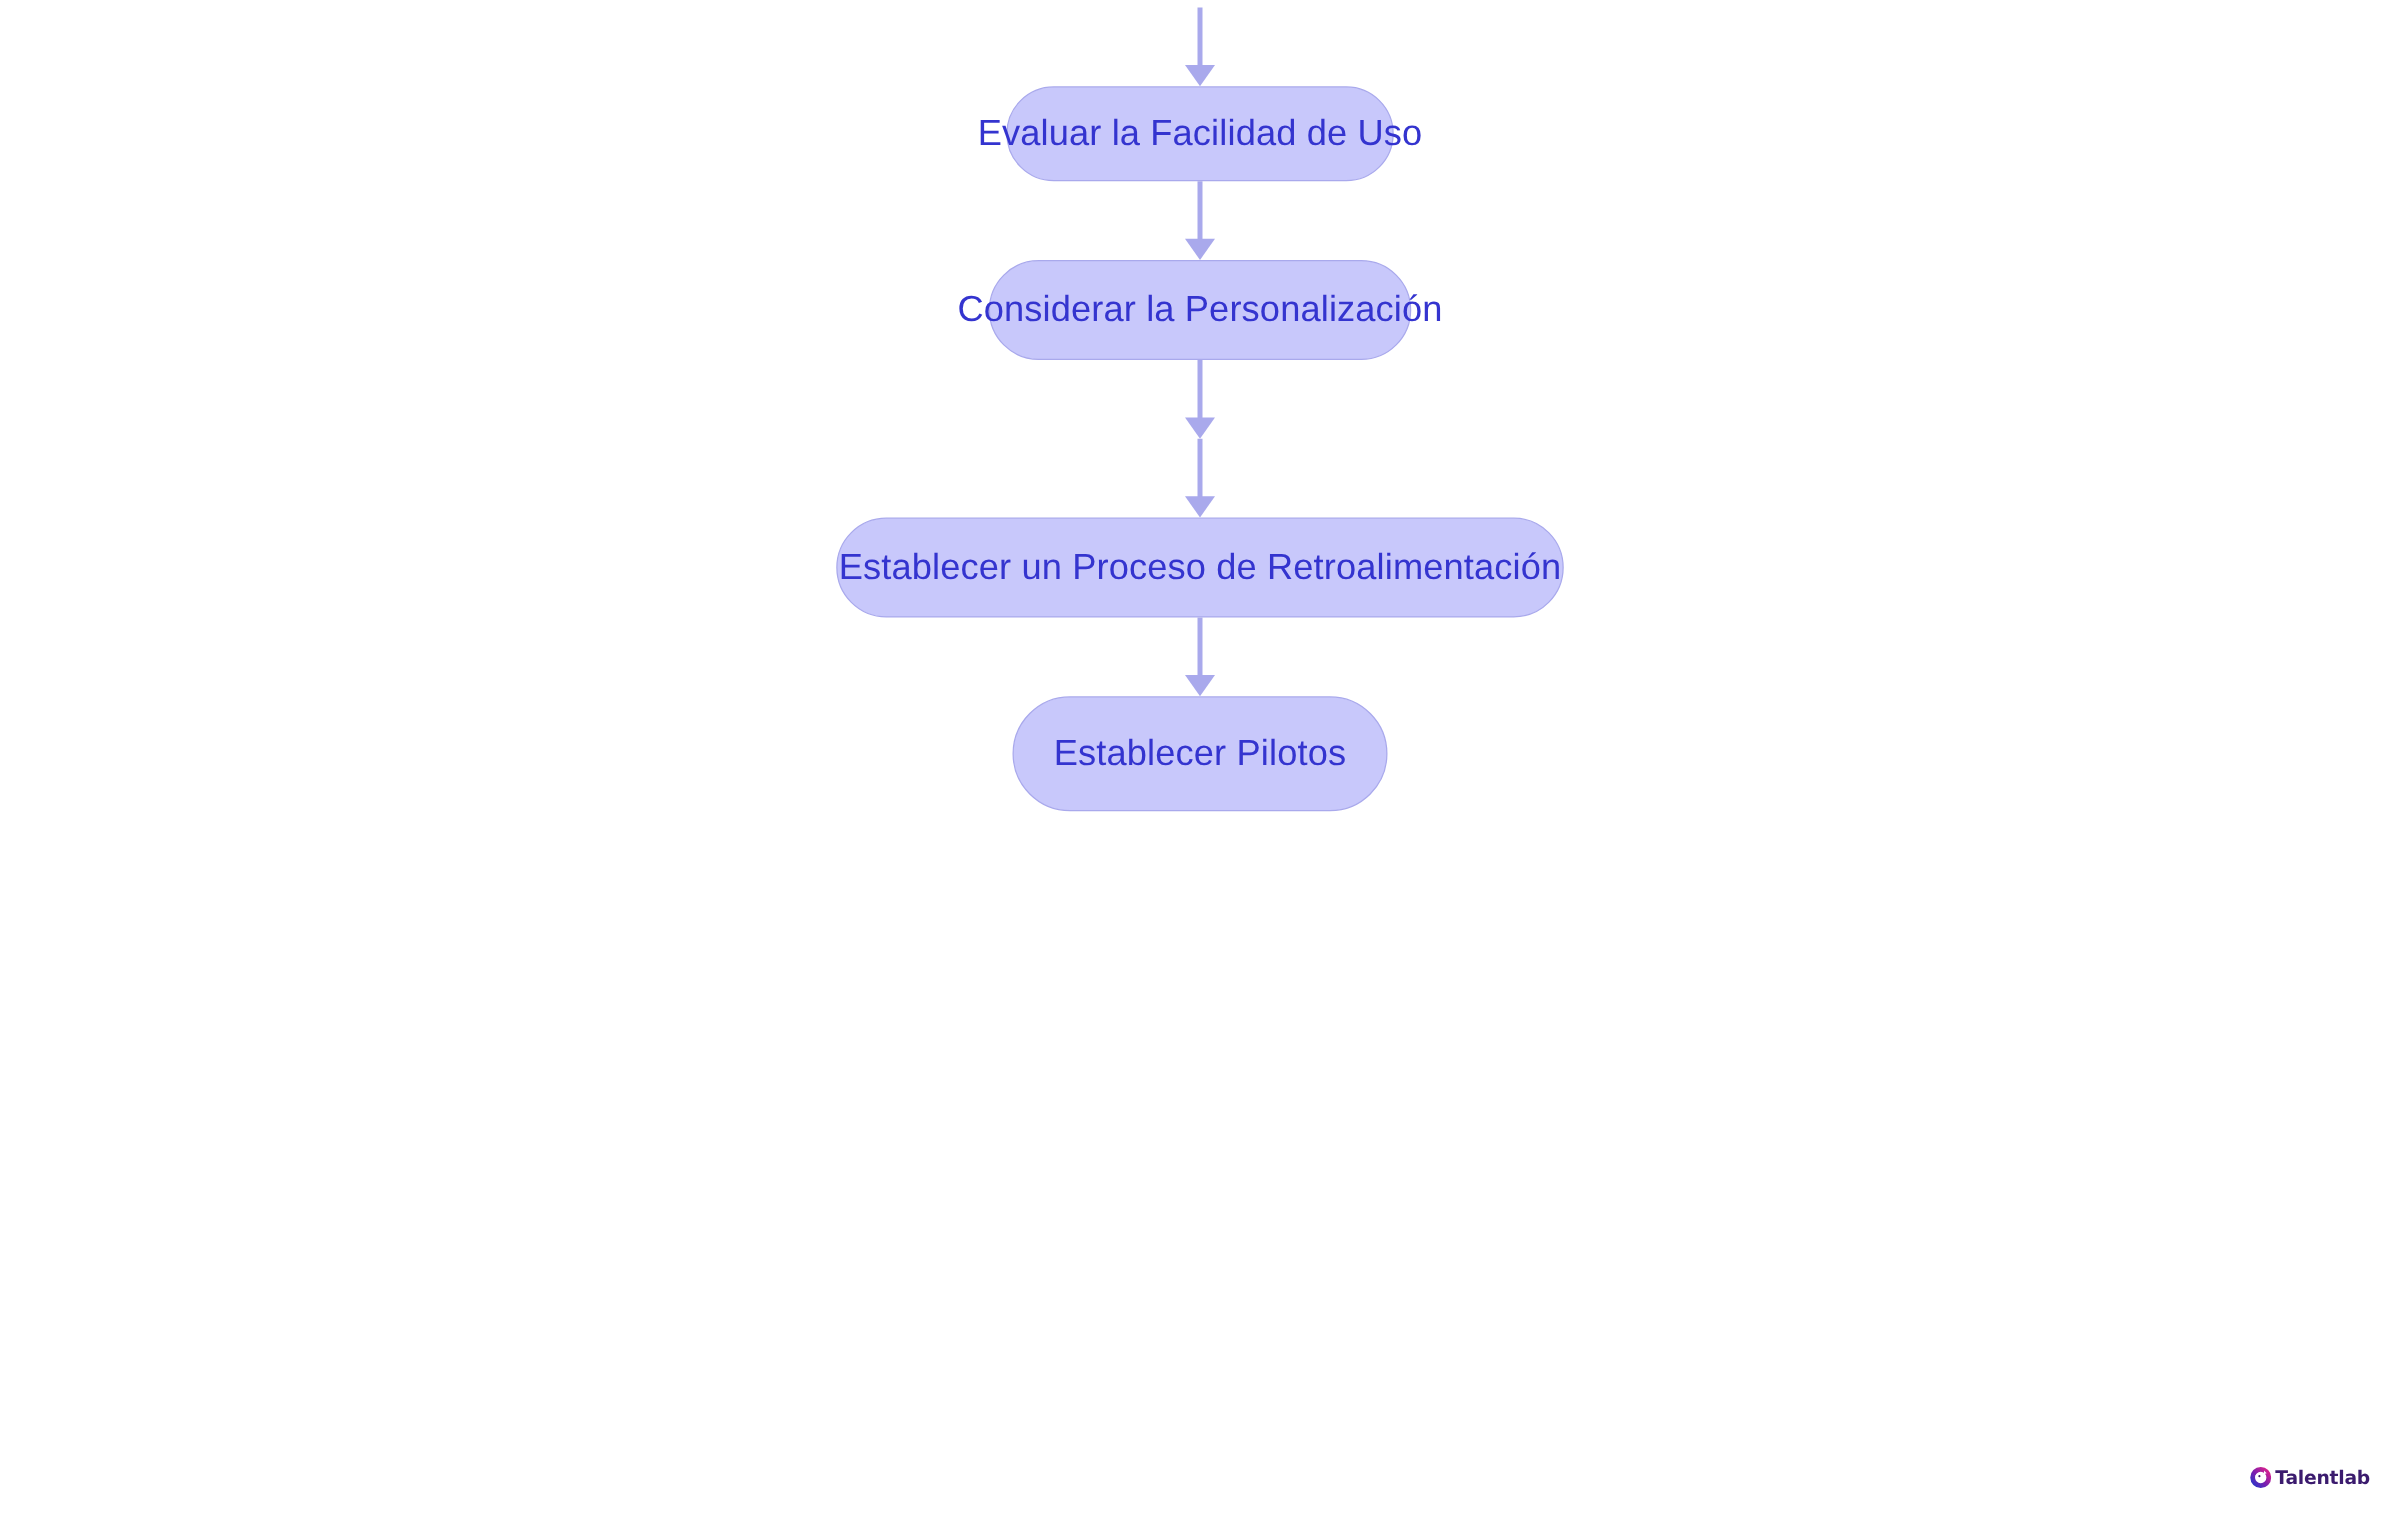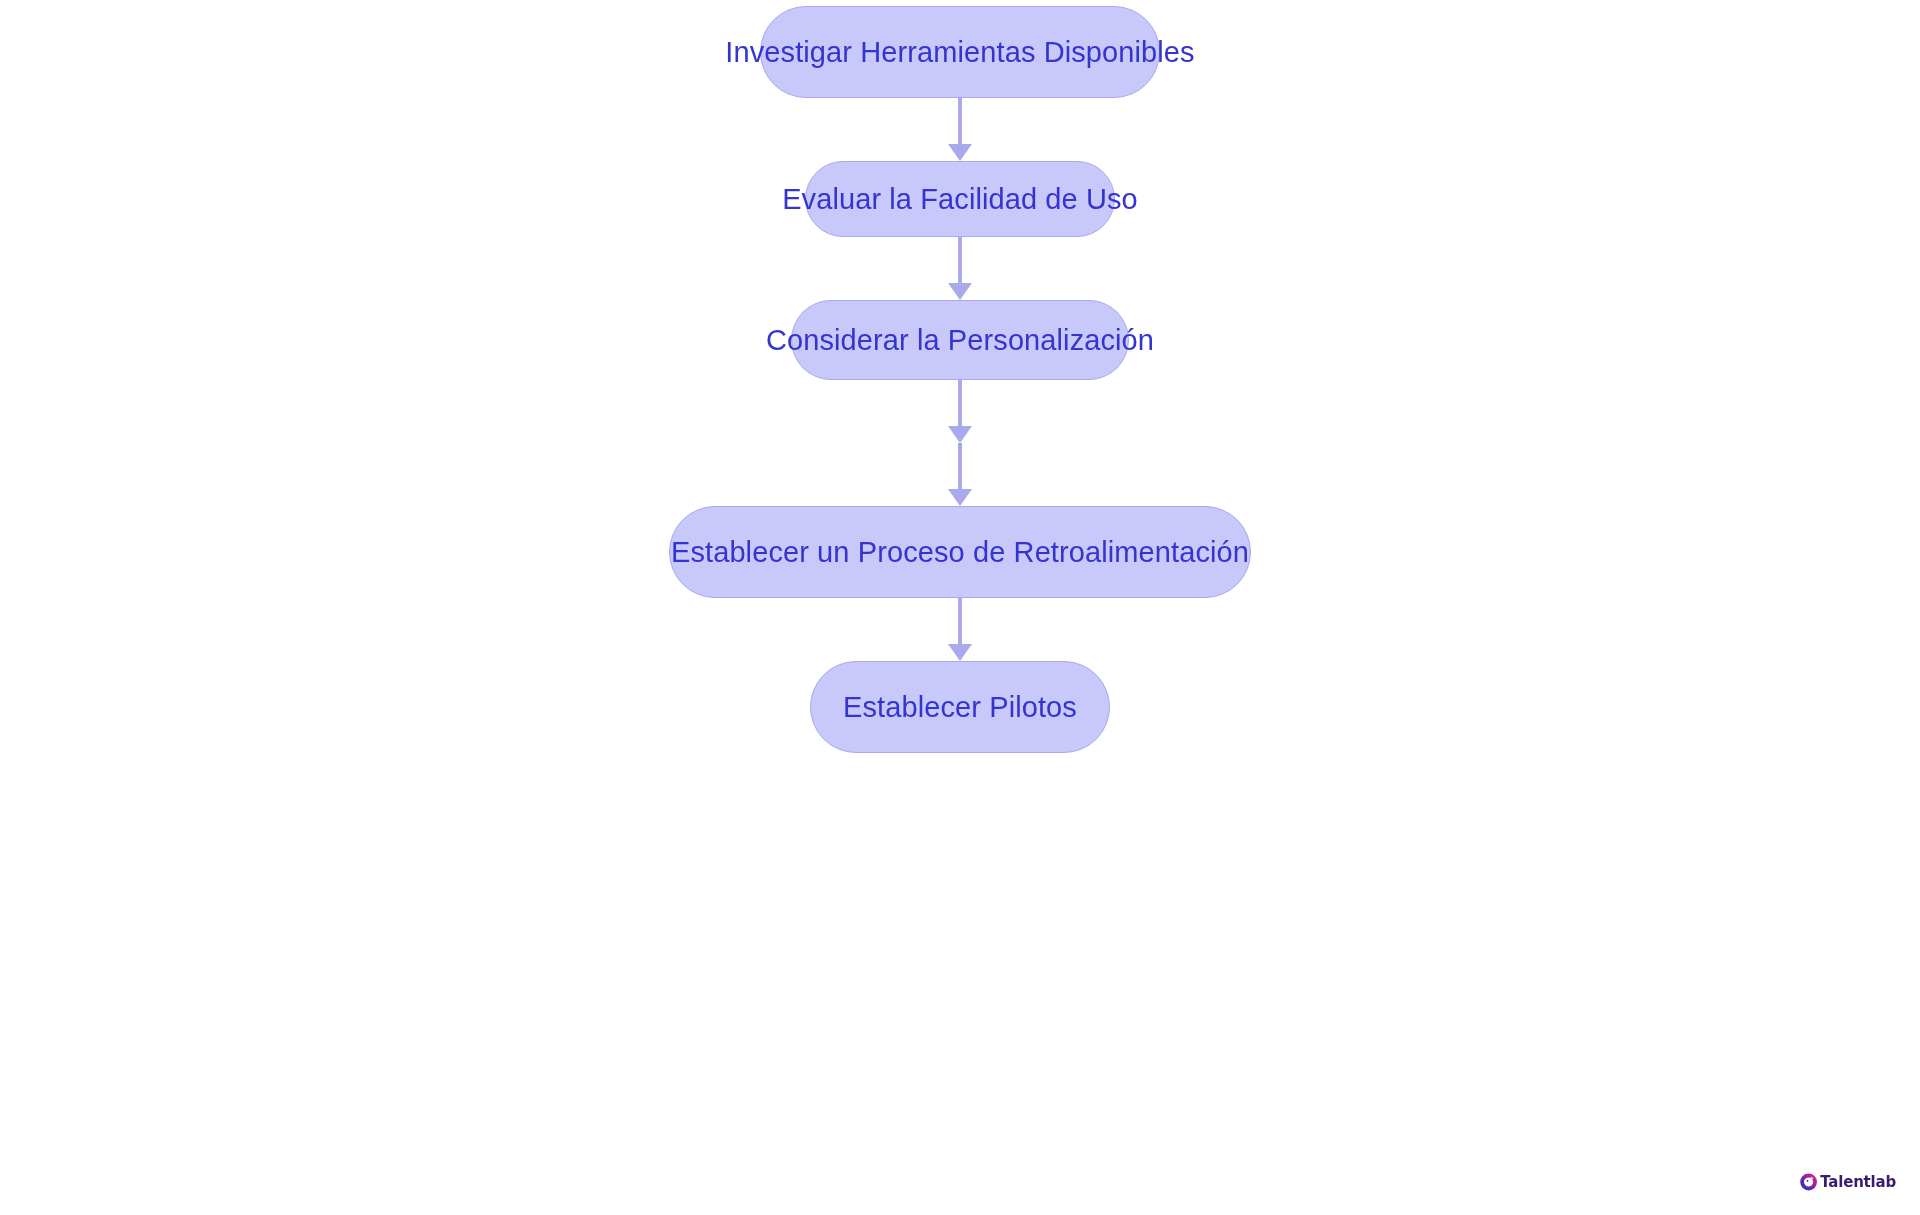--- a/index.html
+++ b/index.html
@@ -98,23 +98,20 @@
     line-height: 1;
   }
 </style>
 </head>
 <body>
 
 <div id="flowchart-canvas">
 
   <div class="flow-column" style="top:6px;">
 
-    <div class="flow-node" style="width:400px;height:92px;">
-      <span>Investigar Herramientas Disponibles</span>
-    </div>
 
     <div class="flow-connector" style="height:63px;">
       <div class="connector-line"></div>
       <div class="connector-head"></div>
     </div>
 
     <div class="flow-node" style="width:310px;height:76px;">
       <span>Evaluar la Facilidad de Uso</span>
     </div>
 
@@ -131,21 +128,21 @@
       <div class="connector-line"></div>
       <div class="connector-head"></div>
     </div>
 
 
     <div class="flow-connector" style="height:63px;">
       <div class="connector-line"></div>
       <div class="connector-head"></div>
     </div>
 
-    <div class="flow-node" style="width:582px;height:92px;">
+    <div class="flow-node" style="width:582px;height:80px;">
       <span>Establecer un Proceso de Retroalimentación</span>
     </div>
 
     <div class="flow-connector" style="height:63px;">
       <div class="connector-line"></div>
       <div class="connector-head"></div>
     </div>
 
     <div class="flow-node" style="width:300px;height:92px;">
       <span>Establecer Pilotos</span>

